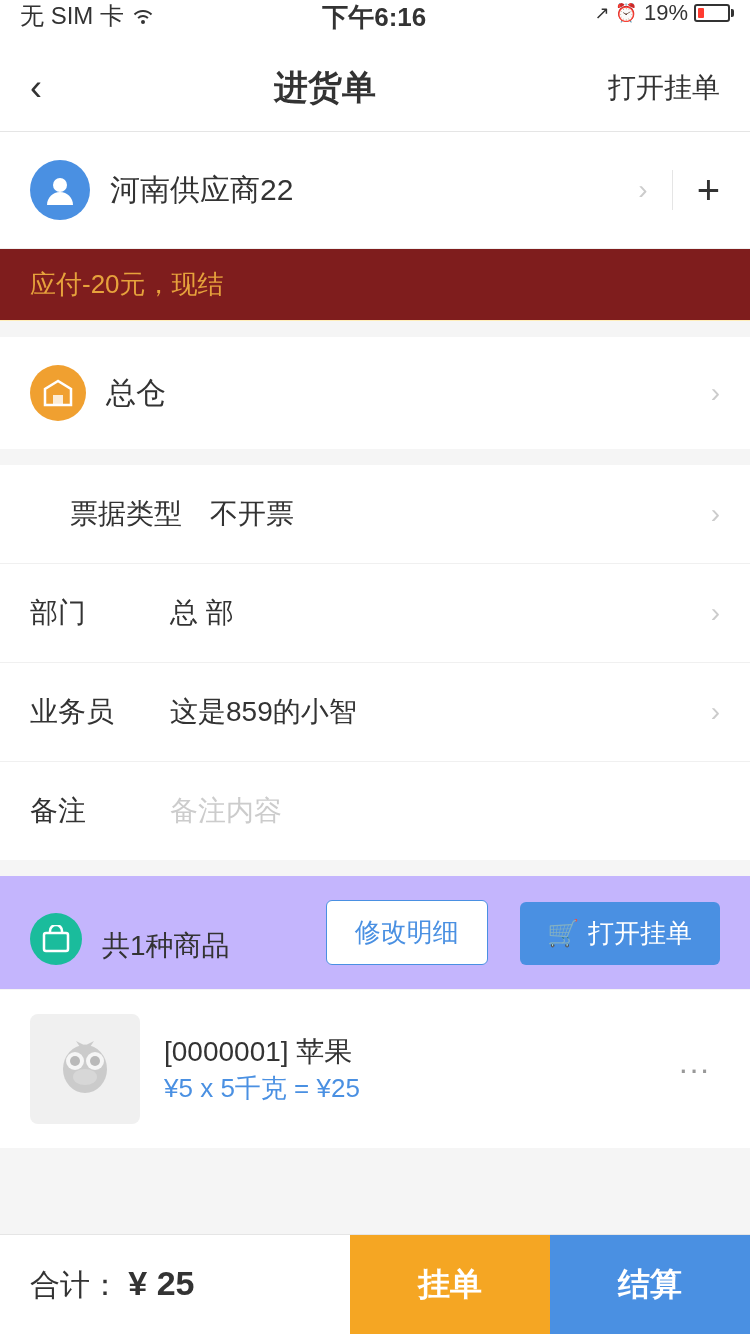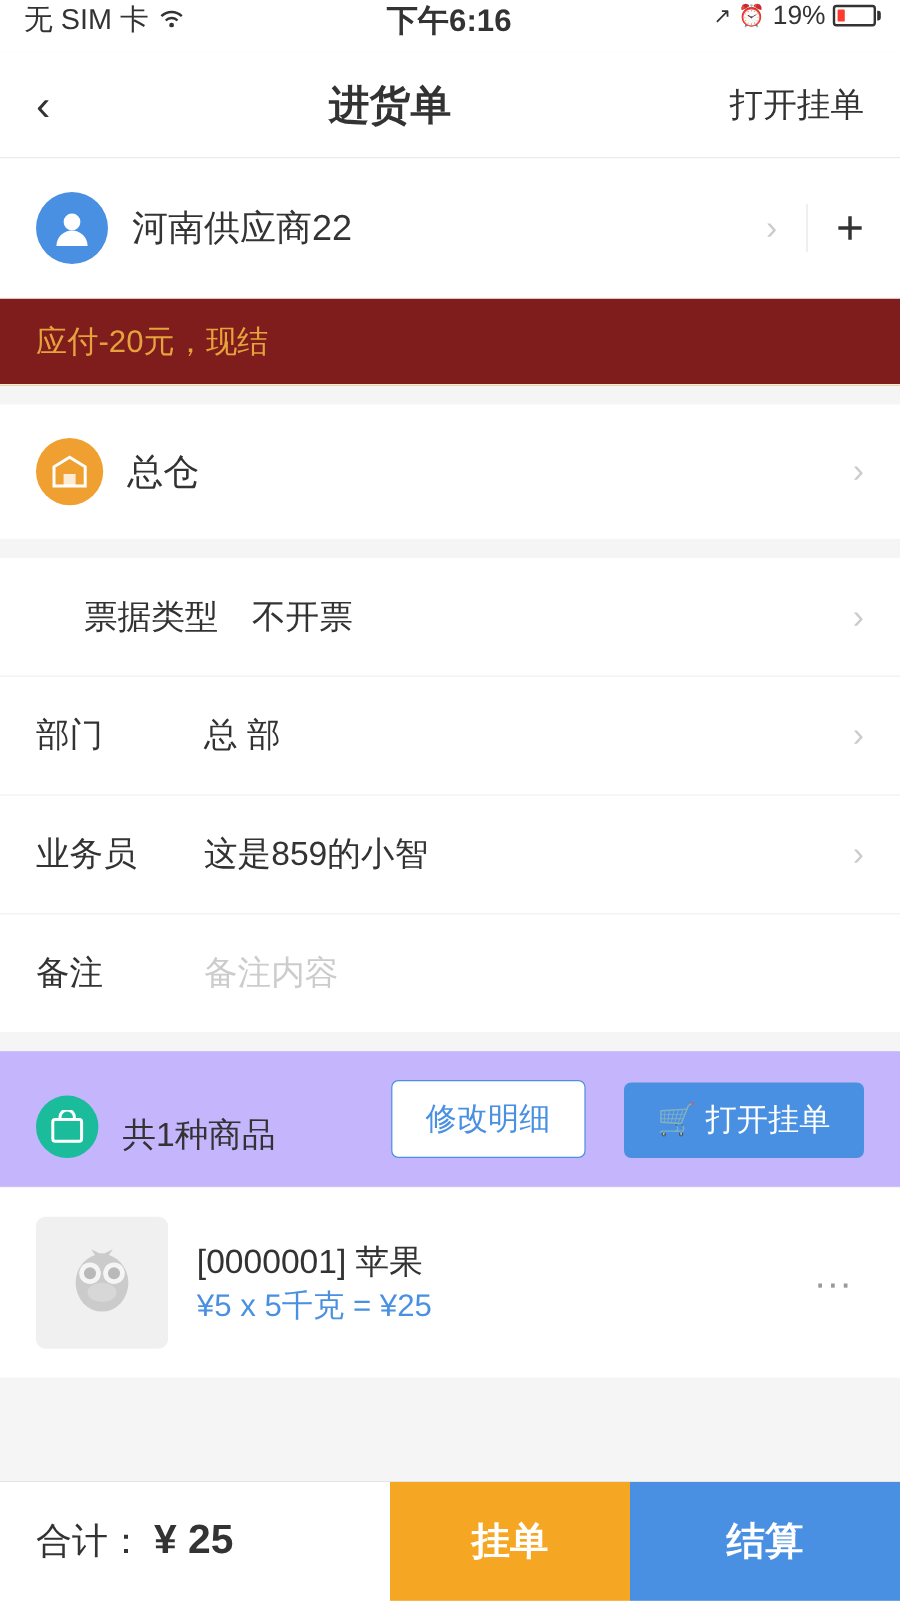--- a/index.html
+++ b/index.html
@@ -212,21 +212,21 @@
       width: 200px;
       background: #f5a623;
       color: #fff;
       font-size: 32px;
       font-weight: 600;
       border: none;
       cursor: pointer;
       display: flex; align-items: center; justify-content: center;
     }
     .btn-checkout {
-      width: 225px;
+      width: 200px;
       background: #4a90e2;
       color: #fff;
       font-size: 32px;
       font-weight: 600;
       border: none;
       cursor: pointer;
       display: flex; align-items: center; justify-content: center;
     }
 
     

